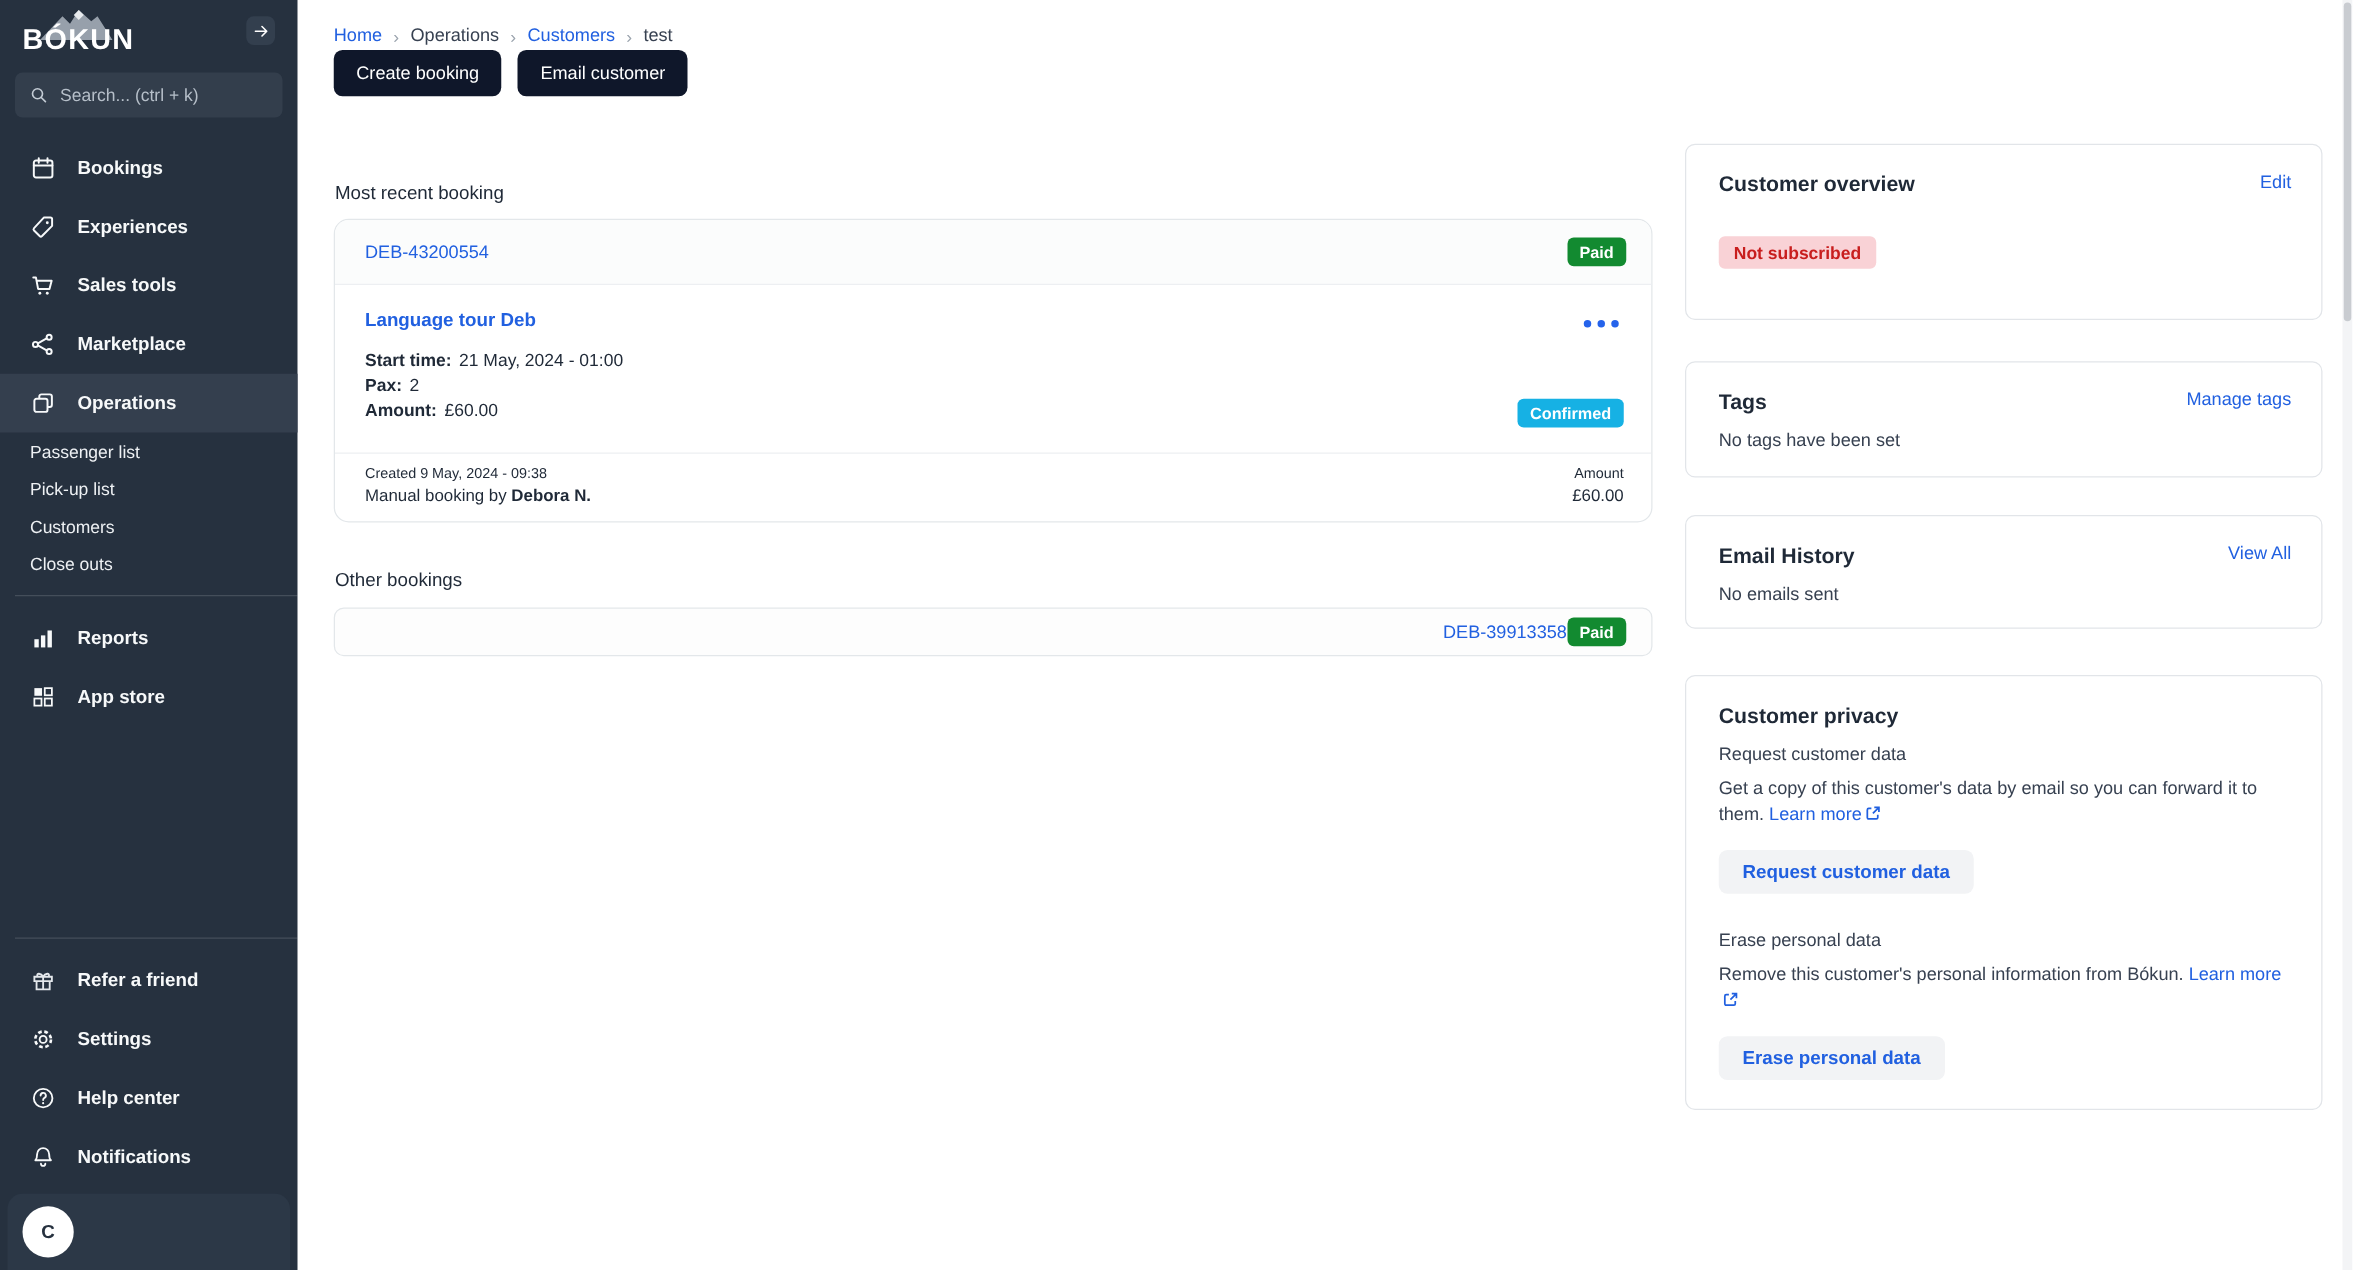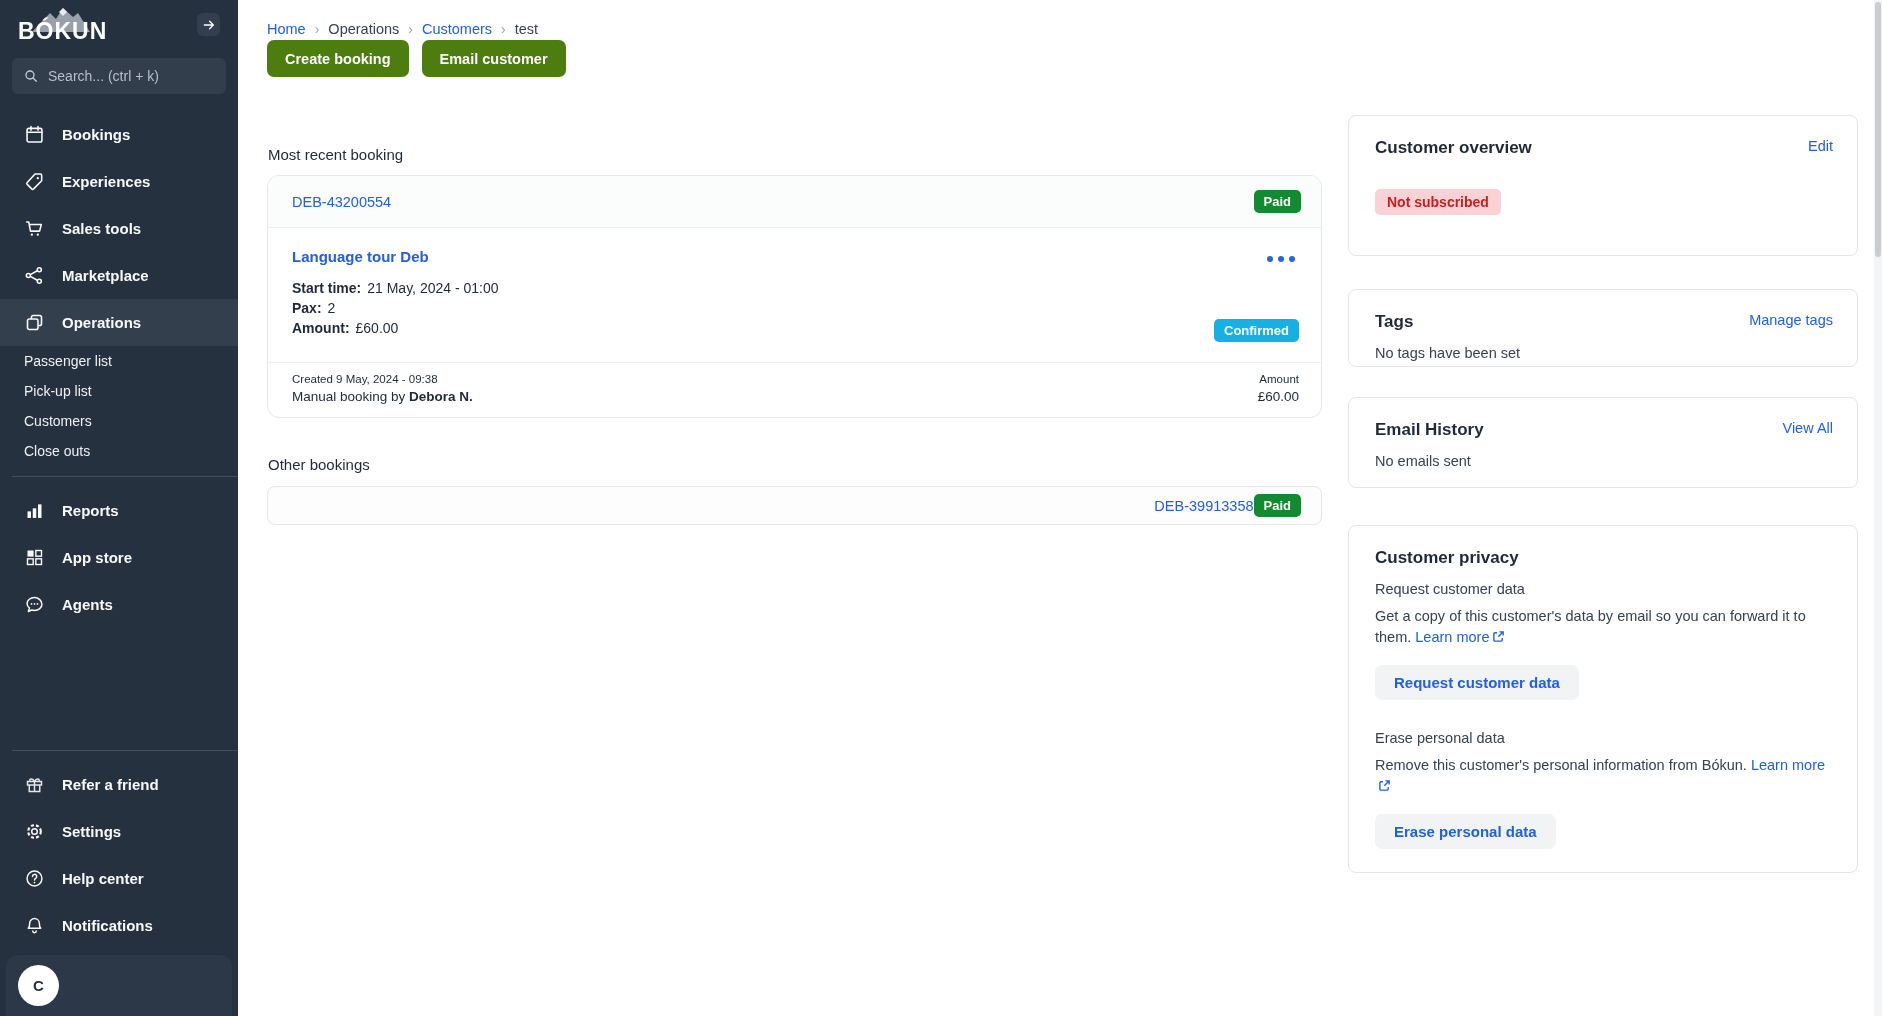--- a/index.html
+++ b/index.html
@@ -77,22 +77,22 @@
     height: 56px; display: flex; align-items: flex-start; justify-content: space-between;
     padding: 16px 22px 0 29px;
     flex-direction: column;
   }
   .breadcrumb { display: flex; align-items: center; gap: 9px; font-size: 14.5px; padding-top: 5px; }
   .crumb-link { color: #2160e0; text-decoration: none; cursor: pointer; }
   .crumb-text { color: #374151; }
   .crumb-sep { color: #9aa3ad; font-size: 14px; }
   .top-actions { display: flex; gap: 13px; margin-top: 3px; }
   .btn-primary {
-    background: #4d7c0f; color: #ffffff; border: none; border-radius: 7px;
-    height: 37px; padding: 0 18px; font-size: 14.5px; font-weight: 700;
+    background: #0f172a; color: #ffffff; border: none; border-radius: 7px;
+    height: 37px; padding: 0 18px; font-size: 14.5px; font-weight: 400;
     font-family: "Liberation Sans", sans-serif; cursor: pointer;
   }
 
   .content { display: flex; gap: 26px; padding: 59px 24px 0 29px; }
   .col-left { width: 1055px; flex-shrink: 0; }
   .col-right { width: 510px; flex-shrink: 0; }
 
   
   .stats-panel {
     height: 94px; background: #edf2fa; border-radius: 8px;
@@ -268,29 +268,20 @@
         <span>Reports</span>
       </div>
       <div class="nav-item">
         <svg viewBox="0 0 24 24">
           <rect x="4" y="4" width="7" height="7" fill="#f7f9fa"></rect>
           <rect x="13.5" y="4" width="6.5" height="6.5" fill="none" stroke="#f7f9fa" stroke-width="1.6"></rect>
           <rect x="4" y="13.5" width="6.5" height="6.5" fill="none" stroke="#f7f9fa" stroke-width="1.6"></rect>
           <rect x="13.5" y="13.5" width="6.5" height="6.5" fill="none" stroke="#f7f9fa" stroke-width="1.6"></rect>
         </svg>
         <span>App store</span>
-      </div>
-      <div class="nav-item">
-        <svg viewBox="0 0 24 24">
-          <path d="M12 4c-4.7 0-8.5 3-8.5 6.9 0 2 1 3.8 2.7 5L5 20l3.7-1.7c1 .3 2.1.5 3.3.5 4.7 0 8.5-3.1 8.5-7S16.7 4 12 4z" fill="none" stroke="#f7f9fa" stroke-width="1.7" stroke-linejoin="round"></path>
-          <circle cx="8.6" cy="11.4" r="1" fill="#f7f9fa"></circle>
-          <circle cx="12" cy="11.4" r="1" fill="#f7f9fa"></circle>
-          <circle cx="15.4" cy="11.4" r="1" fill="#f7f9fa"></circle>
-        </svg>
-        <span>Agents</span>
       </div>
     </nav>
 
     <div class="sidebar-spacer"></div>
 
     <div class="side-divider"></div>
     <div class="nav-item">
       <svg viewBox="0 0 24 24">
         <path d="M4 8.5h16v4H4z" fill="none" stroke="#e3e7eb" stroke-width="1.7"></path>
         <path d="M6 12.5v7.5h12v-7.5" fill="none" stroke="#e3e7eb" stroke-width="1.7"></path>
@@ -401,21 +392,21 @@
       <div class="col-right">
 
         <div class="side-card" style="height:141px;">
           <div class="side-card-head">
             <div class="side-card-title">Customer overview</div>
             <a class="side-link">Edit</a>
           </div>
           <span class="badge-notsub">Not subscribed</span>
         </div>
 
-        <div class="side-card" style="height:78px; margin-bottom:30px;">
+        <div class="side-card" style="height:93px; margin-bottom:30px;">
           <div class="side-card-head">
             <div class="side-card-title">Tags</div>
             <a class="side-link">Manage tags</a>
           </div>
           <div class="empty-text">No tags have been set</div>
         </div>
 
         <div class="side-card" style="height:91px; margin-bottom:37px;">
           <div class="side-card-head">
             <div class="side-card-title">Email History</div>

